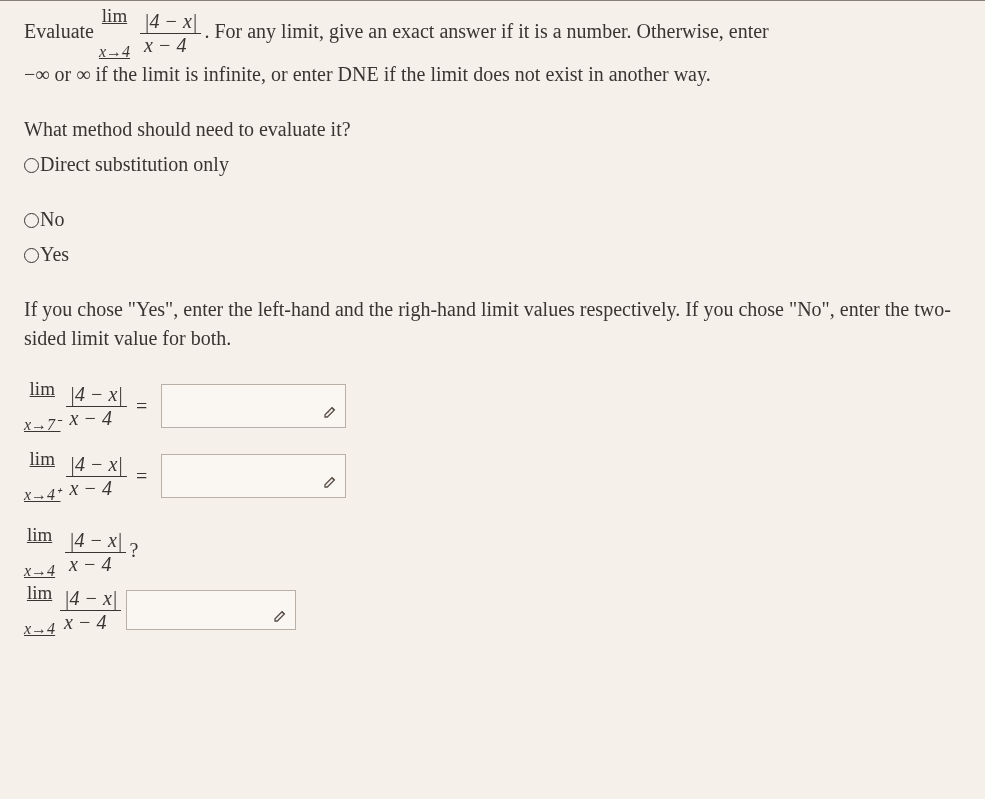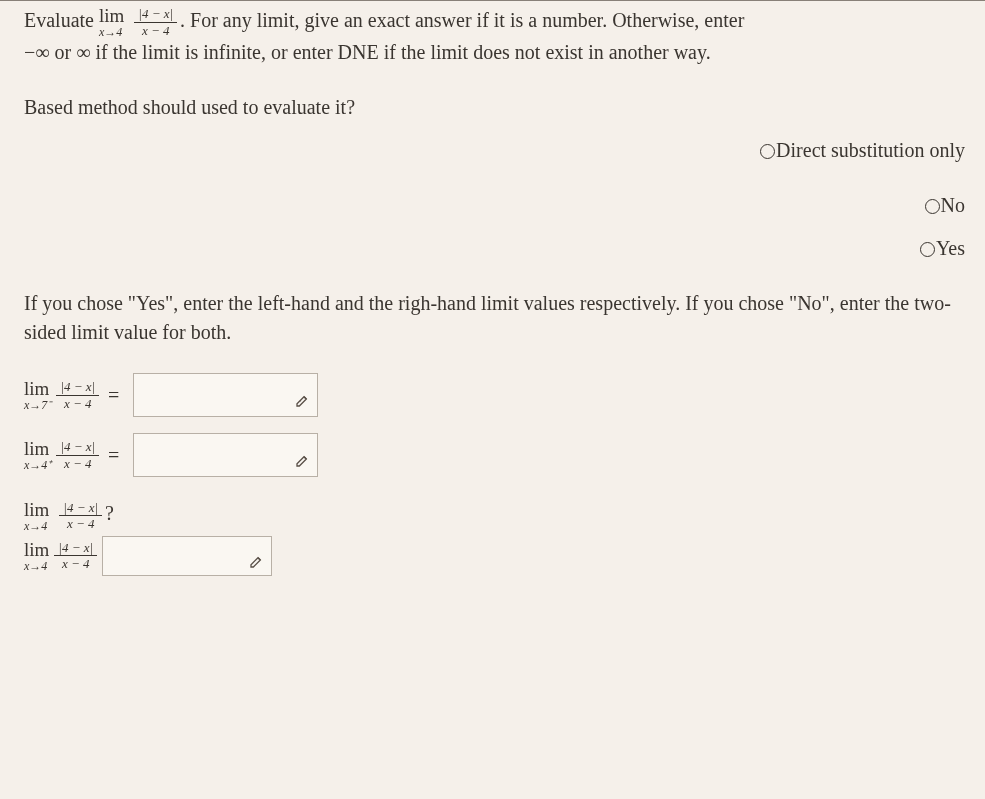--- a/index.html
+++ b/index.html
@@ -17,57 +17,57 @@
     padding: 3px 20px 10px 24px;
     font-size: 20px;
     line-height: 1.45;
   }
   .section {
     margin-bottom: 26px;
   }
   .frac {
     display: inline-block;
     vertical-align: middle;
-    text-align: center;
-    font-size: 13px;
+    font-size: 20px;
     line-height: 1.05;
     margin: 0 3px;
   }
   .frac .num {
     display: block;
     border-bottom: 1.4px solid #3a3530;
     padding: 0 4px 1px 4px;
   }
   .frac .den {
     display: block;
     padding: 1px 4px 0 4px;
     font-style: italic;
   }
   .lim {
     display: inline-block;
     vertical-align: middle;
+    text-align: center;
     line-height: 1.0;
     margin-right: 2px;
+    text-decoration: underline;
   }
   .lim .lim-top {
     display: block;
     font-size: 19px;
   }
   .lim .lim-bot {
     display: block;
-    font-size: 12px;
-    margin-top: 1px;
+    font-size: 16px;
+    margin-top: 19px;
   }
   .math-it {
     font-style: italic;
     font-family: 'Times New Roman', serif;
   }
   .radio-line {
-    margin: 14px 0;
-    text-align: right;
+    margin: 6px 0;
   }
   .radio-circle {
     display: inline-block;
     width: 13px;
     height: 13px;
     border: 1.5px solid #3a3530;
     border-radius: 50%;
     vertical-align: -2px;
     margin-right: 1px;
   }
@@ -123,21 +123,21 @@
       <span class="lim-bot math-it">x→4</span>
     </span>
     <span class="frac">
       <span class="num math-it">|4 − x|</span>
       <span class="den math-it">x − 4</span>
     </span><span>. For any limit, give an exact answer if it is a number. Otherwise, enter</span>
     <div>−∞ or ∞ if the limit is infinite, or enter DNE if the limit does not exist in another way.</div>
   </div>
 
   <div class="section">
-    <div>Based method should used to evaluate it?</div>
+    <div>What method should need to evaluate it?</div>
     <div class="radio-line">
       <span class="radio-circle"></span><span>Direct substitution only</span>
     </div>
   </div>
 
   <div class="section">
     <div class="radio-line">
       <span class="radio-circle"></span><span>No</span>
     </div>
     <div class="radio-line">

